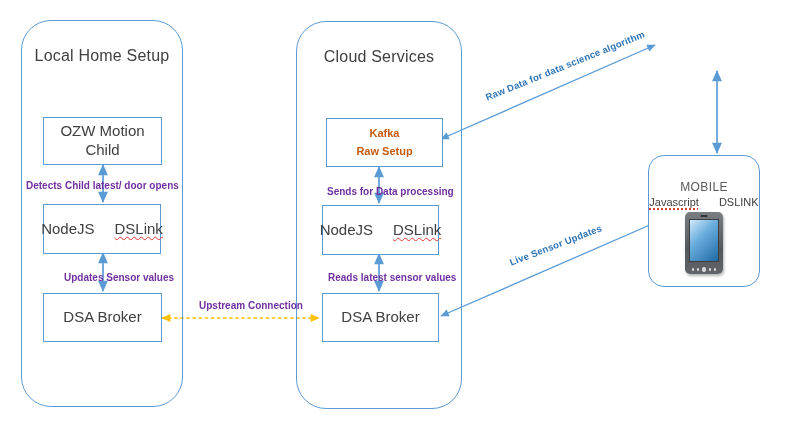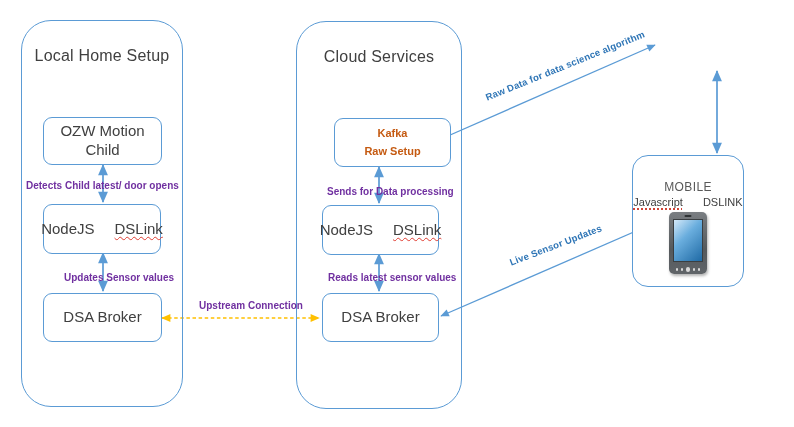--- a/index.html
+++ b/index.html
@@ -11,21 +11,21 @@
 
   .container {
     position:absolute; border:1.4px solid #5B9BD5; border-radius:30px;
     background:transparent;
   }
   .container-title {
     position:absolute; top:26px; left:0; right:0; text-align:center;
     font-size:16px; color:#404040; letter-spacing:0.2px;
   }
   .node {
-    position:absolute; border:1.3px solid #5B9BD5; border-radius:9px;
+    position:absolute; border:1.3px solid #5B9BD5; border-radius:0;
     background:#ffffff; display:flex; flex-direction:column;
     align-items:center; justify-content:center;
     font-size:15px; color:#404040; line-height:1.26; text-align:center;
   }
   .node.orange { font-size:11px; font-weight:bold; color:#C55A11; line-height:1.6; }
   .node.ds { border-radius:12px; font-size:11px; font-weight:bold; color:#C55A11; line-height:1.3; }
 
   .mobilebox {
     position:absolute; border:1.4px solid #5B9BD5; border-radius:16px;
     background:#ffffff; text-align:center;
@@ -131,37 +131,37 @@
   </div>
 
   <div class="node" style="left:43px; top:293px; width:117px; height:47px;">
     <span>DSA Broker</span>
   </div>
 
   <div class="container" style="left:296px; top:21px; width:164px; height:386px;">
     <div class="container-title">Cloud Services</div>
   </div>
 
-  <div class="node orange" style="left:334px; top:118px; width:115px; height:47px;">
+  <div class="node orange" style="left:326px; top:118px; width:115px; height:47px;">
     <span>Kafka</span>
     <span>Raw Setup</span>
   </div>
 
   <div class="node" style="left:322px; top:205px; width:115px; height:48px;">
     <span>
       <span>NodeJS</span><span class="squiggle sep">DSLink</span>
     </span>
   </div>
 
   <div class="node" style="left:322px; top:293px; width:115px; height:47px;">
     <span>DSA Broker</span>
   </div>
 
 
-  <div class="mobilebox" style="left:632px; top:155px; width:110px; height:130px;">
+  <div class="mobilebox" style="left:648px; top:155px; width:110px; height:130px;">
     <div class="mobile-title">MOBILE</div>
     <div class="mobile-sub">
       <span class="dotted-u">Javascript</span><span class="sep">DSLINK</span>
     </div>
     <div class="phone">
       <div class="phone-speaker"></div>
       <div class="phone-screen"></div>
       <div class="phone-buttons">
         <i></i>
           <i></i>

